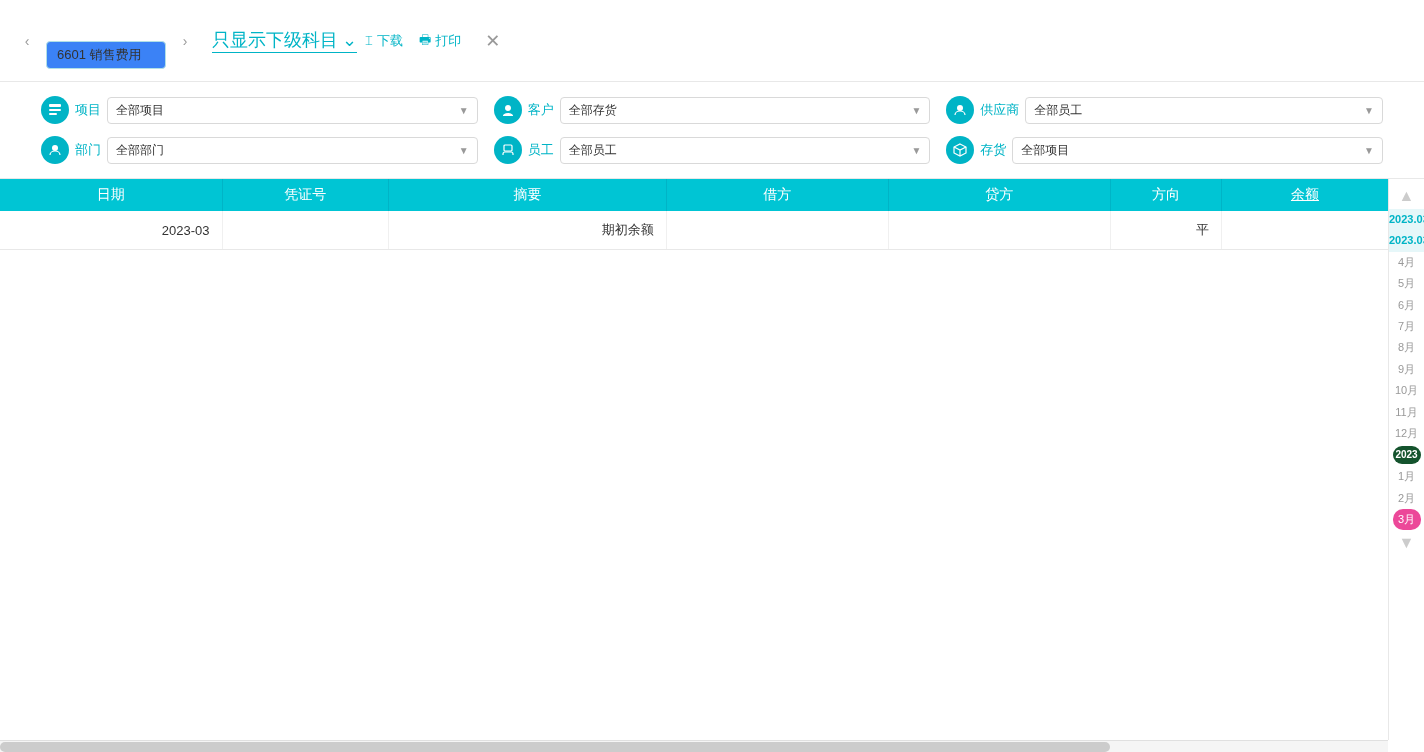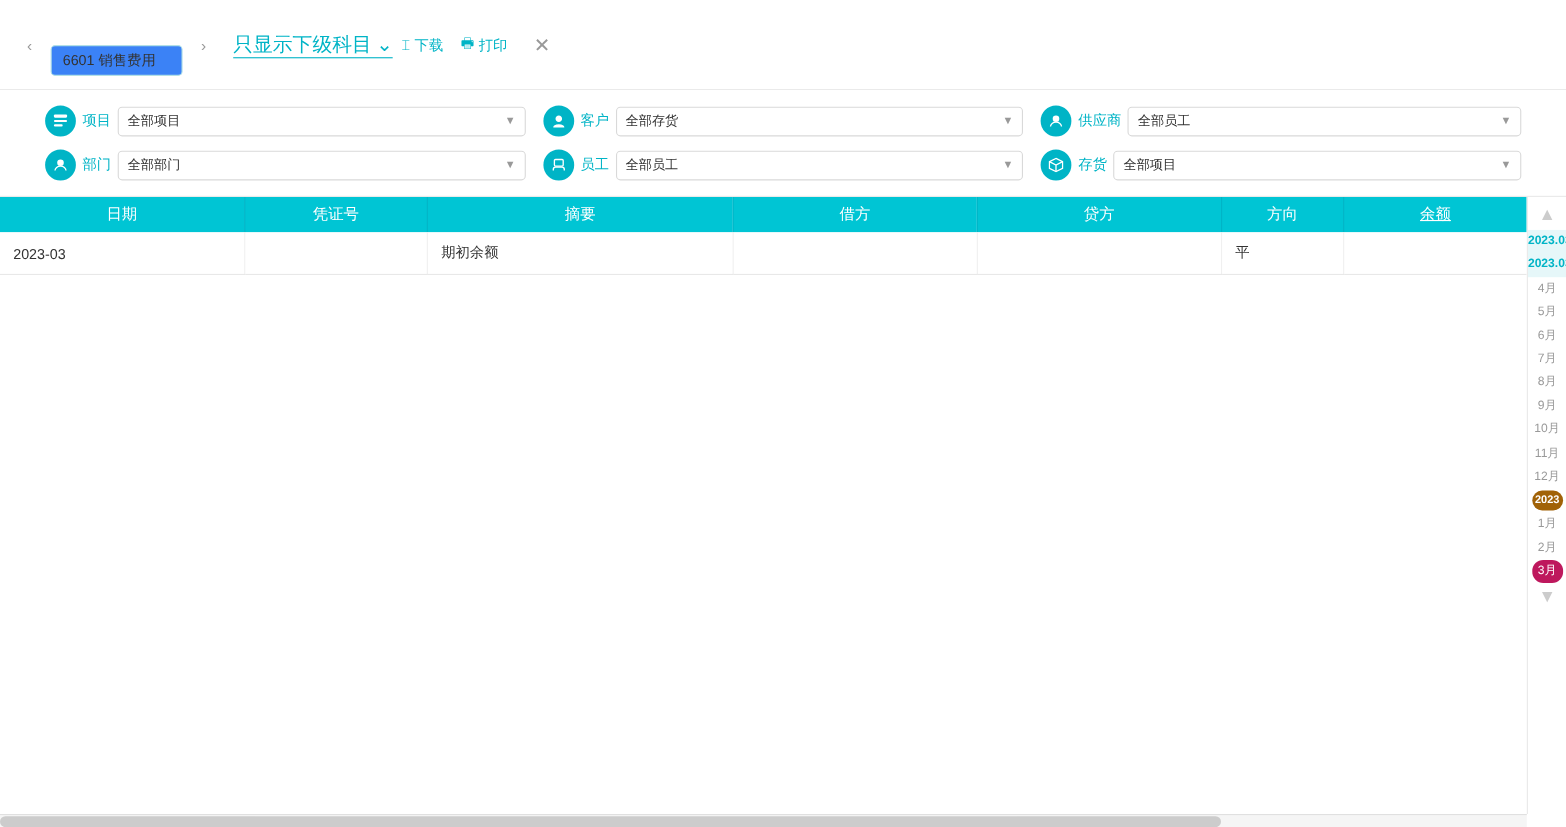--- a/index.html
+++ b/index.html
@@ -175,21 +175,21 @@
     tbody tr td {
       padding: 10px 12px;
       border-bottom: 1px solid #e8e8e8;
       border-right: 1px solid #f0f0f0;
       font-size: 13px;
       color: #333;
     }
     tbody tr td:last-child {
       border-right: none;
     }
-    .td-center { text-align: left; }
+    .td-center { text-align: right; }
     .td-right { text-align: right; }
 
     
     .scroll-bar-track {
       height: 12px;
       background: #f5f5f5;
       border-top: 1px solid #e0e0e0;
       margin-right: 36px;
     }
     .scroll-bar-thumb {
@@ -230,28 +230,28 @@
       font-size: 11px;
       color: #999;
       cursor: pointer;
       padding: 3px 0;
       text-align: center;
       width: 100%;
       line-height: 1.4;
       flex-shrink: 0;
     }
     .timeline-item.active-teal {
-      background: #be185d;
+      background: #ec4899;
       color: #fff;
       border-radius: 10px;
       width: 28px;
       margin: 0 auto;
     }
     .timeline-item.year-badge {
-      background: #a16207;
+      background: #14532d;
       color: #fff;
       border-radius: 10px;
       font-weight: bold;
       font-size: 10px;
       width: 28px;
       margin: 2px auto;
       padding: 2px 0;
     }
     .timeline-selected {
       background: #e6f7f9;

